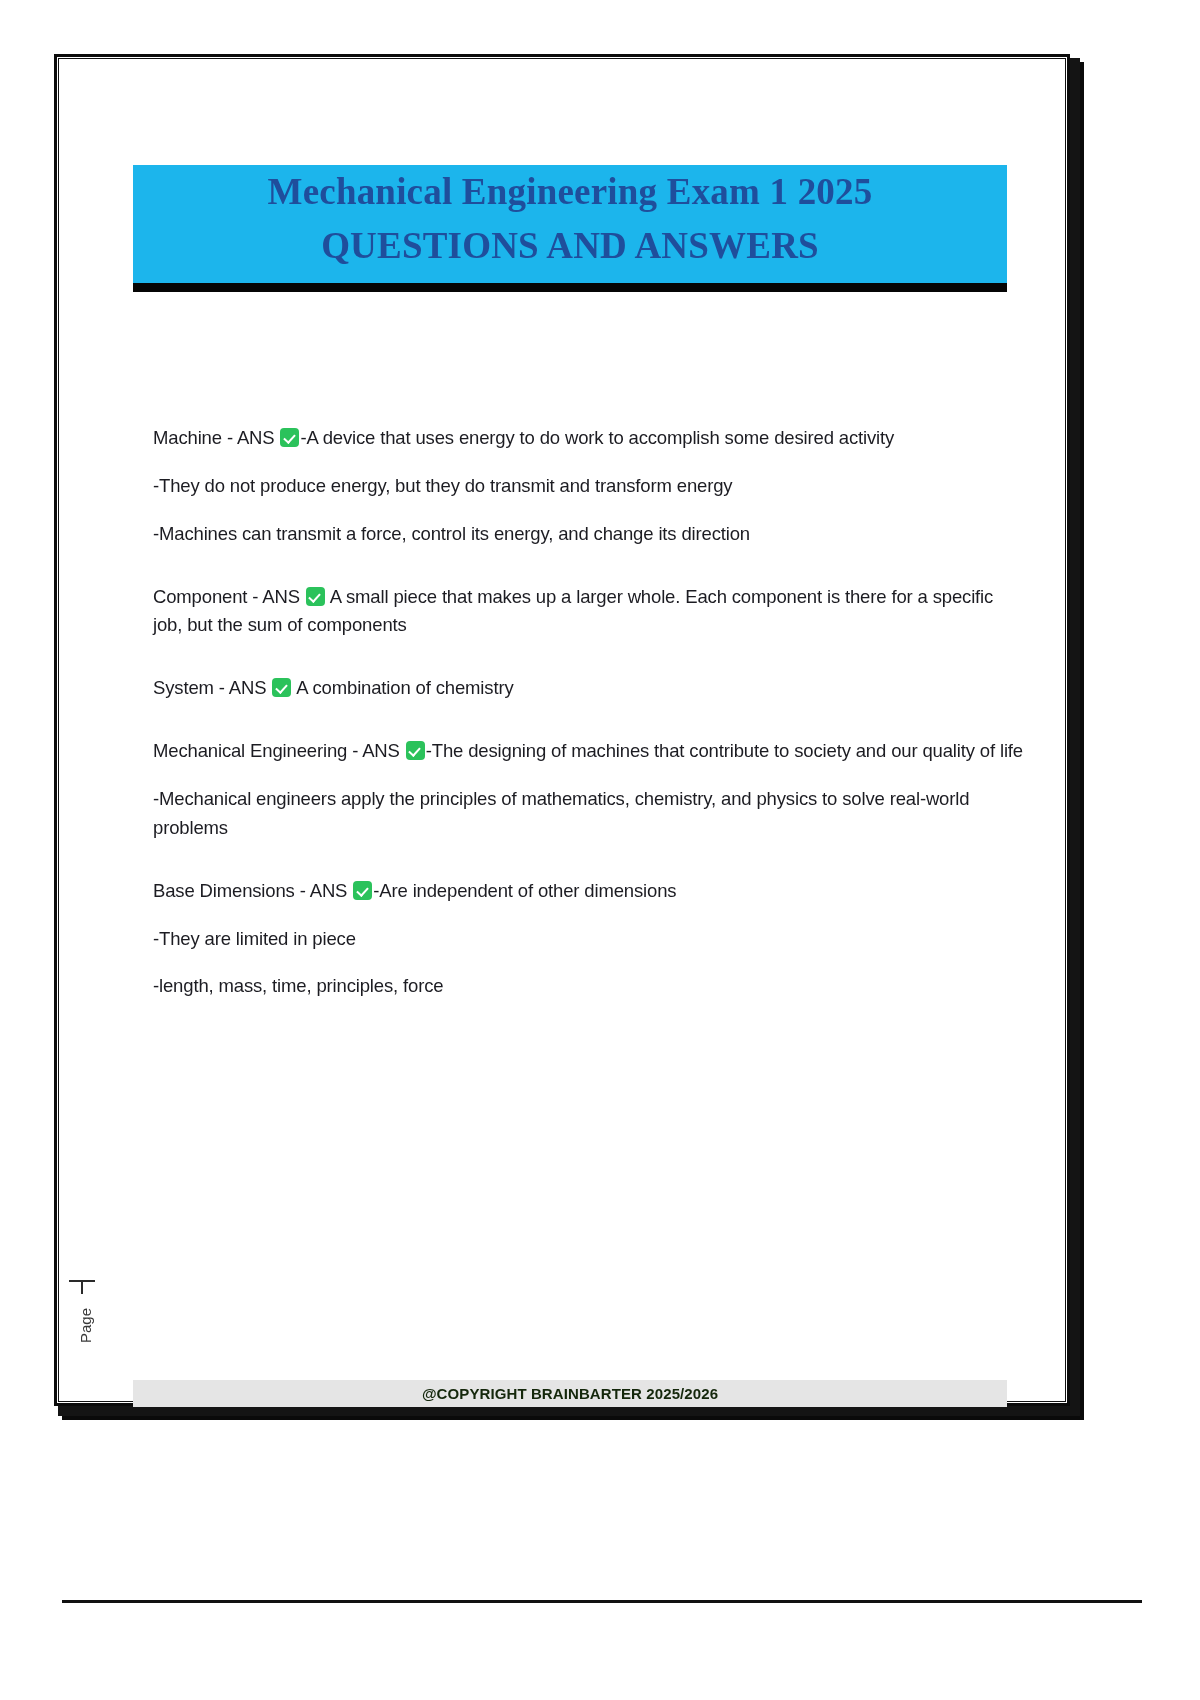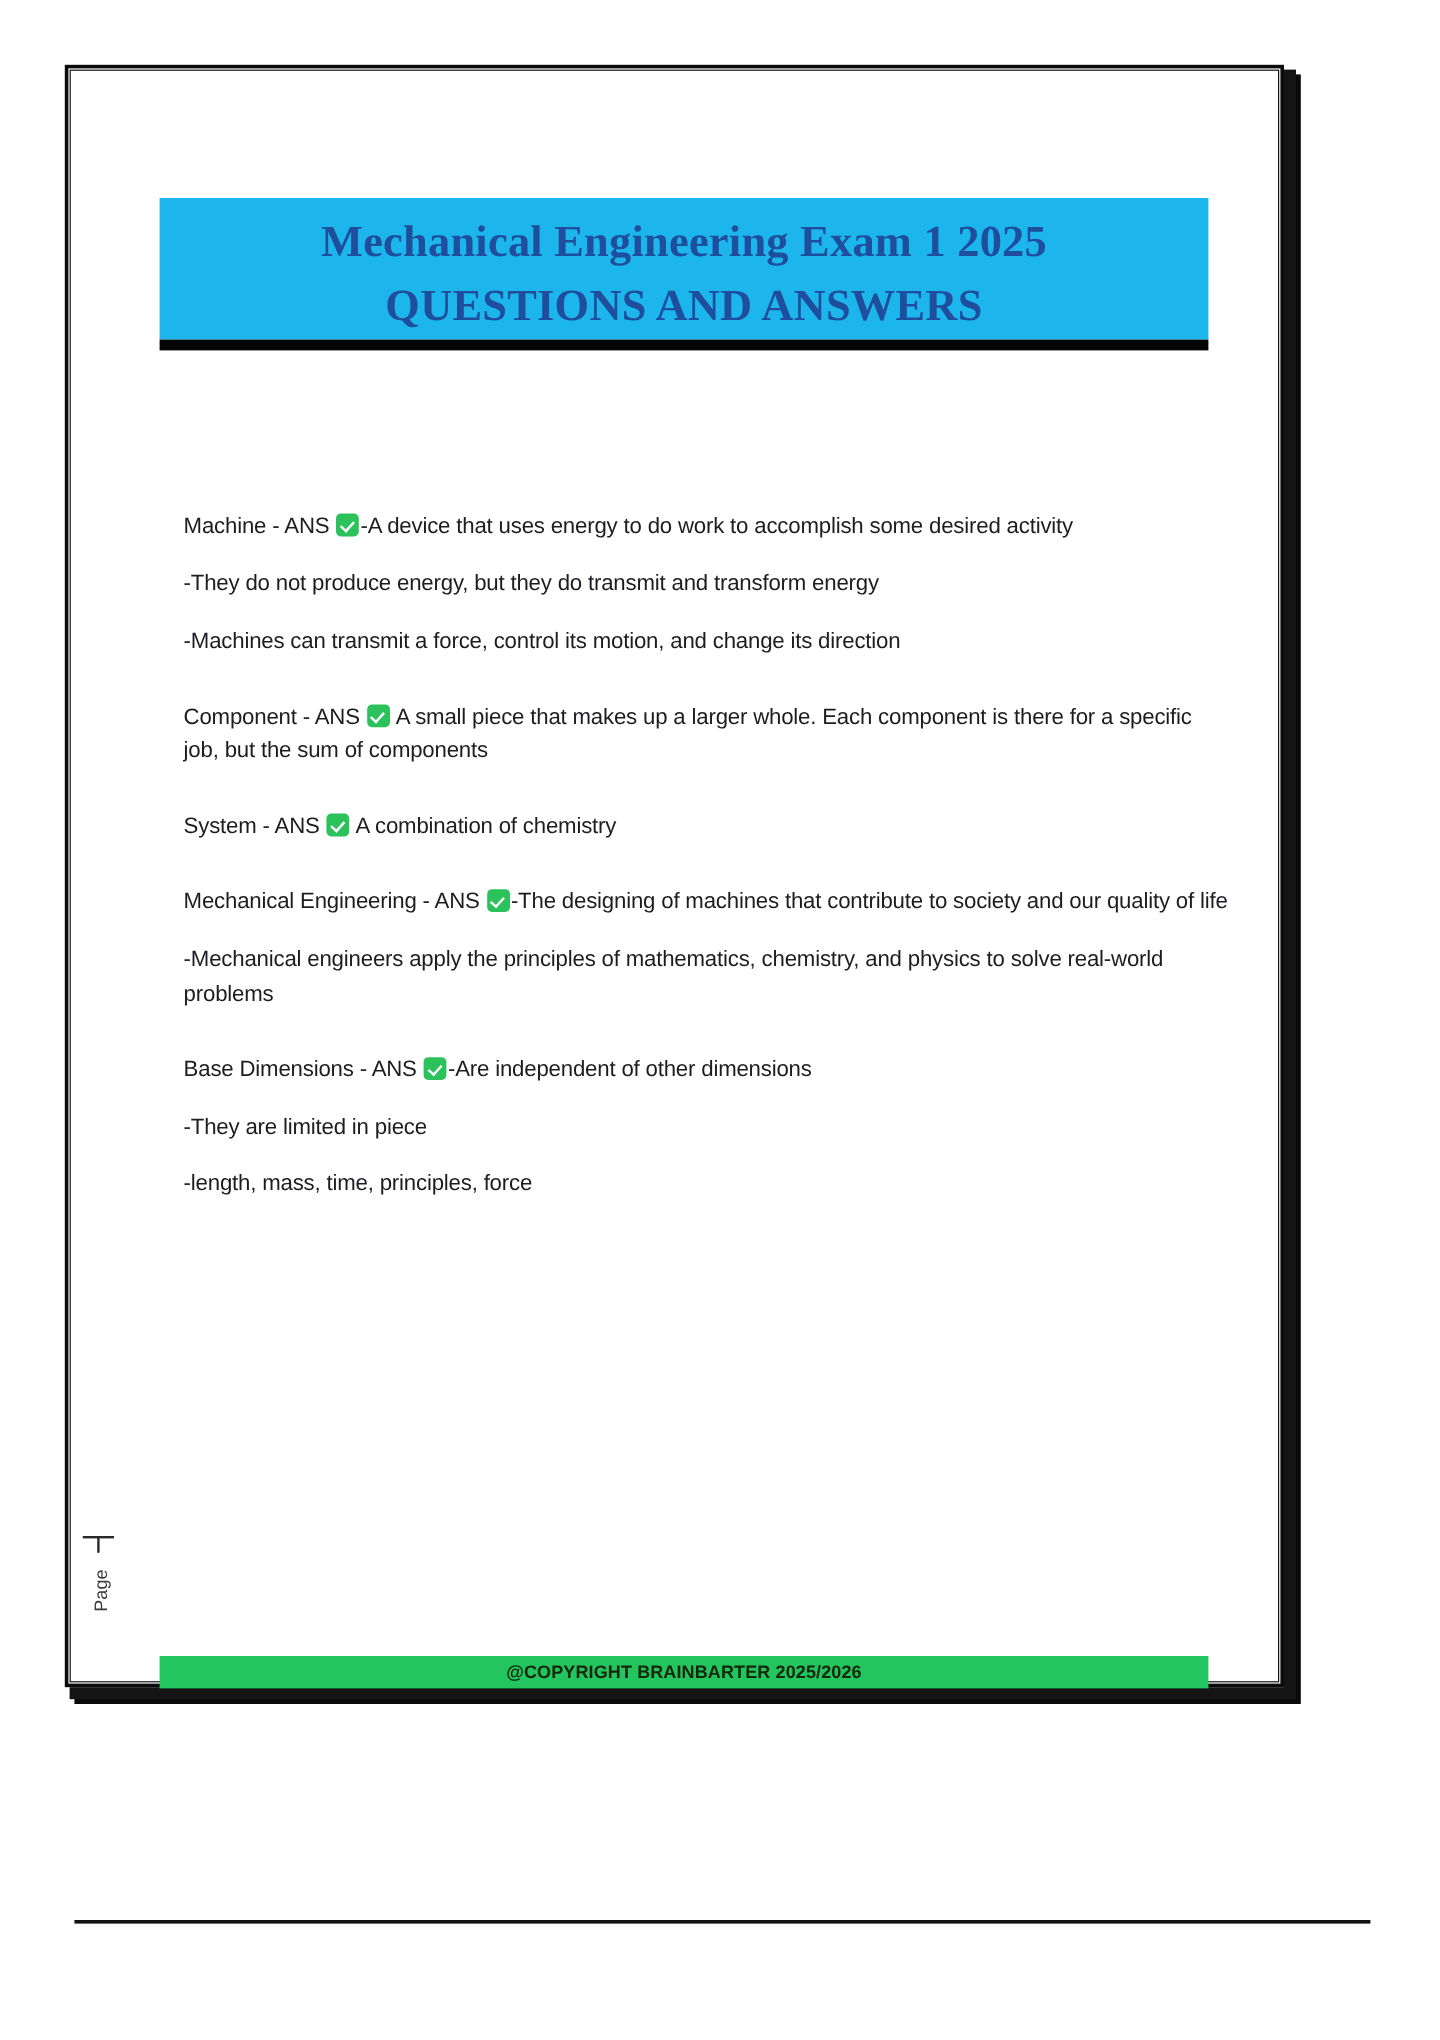--- a/index.html
+++ b/index.html
@@ -55,21 +55,21 @@
 
   
   #title-banner {
     position: absolute;
     left: 133px;
     top: 165px;
     width: 874px;
     height: 118px;
     background: #1CB5EC;
     display: flex;
-    align-items: flex-end;
+    align-items: flex-start;
     justify-content: center;
     text-align: center;
   }
   #title-banner .title-text {
     font-family: "Liberation Serif", "DejaVu Serif", serif;
     font-weight: bold;
     font-size: 37px;
     line-height: 1.46;
     color: #1F4E9C;
     letter-spacing: 0.2px;
@@ -171,21 +171,21 @@
     white-space: nowrap;
   }
 
   
   #footer-banner {
     position: absolute;
     left: 133px;
     top: 1380px;
     width: 874px;
     height: 27px;
-    background: #22c55e;
+    background: #e5e5e5;
     display: flex;
     align-items: center;
     justify-content: center;
   }
   #footer-banner .footer-text {
     font-family: "Liberation Sans Narrow", "Liberation Sans", sans-serif;
     font-weight: bold;
     font-size: 15px;
     color: #14270b;
     letter-spacing: 0.1px;
@@ -212,21 +212,21 @@
 <div id="title-banner">
   <div class="title-text">Mechanical Engineering Exam 1 2025
 QUESTIONS AND ANSWERS</div>
 </div>
 <div id="title-underline"></div>
 
 <div id="body-content">
     <div class="qa-block">
       <div class="line"><span class="term">Machine</span><span class="sep"> - </span><span class="ansf">ANS </span><span class="check-badge" style="background: rgb(43, 194, 91);"></span><span>-A device that uses energy to do work to accomplish some desired activity</span></div>
       <div class="line">-They do not produce energy, but they do transmit and transform energy</div>
-      <div class="line">-Machines can transmit a force, control its motion, and change its direction</div>
+      <div class="line">-Machines can transmit a force, control its energy, and change its direction</div>
     </div>
     <div class="qa-block">
       <div class="line"><span class="term">Component</span><span class="sep"> - </span><span class="ansf">ANS </span><span class="check-badge" style="background: rgb(43, 194, 91);"></span><span> A small piece that makes up a larger whole. Each component is there for a specific job, but the sum of components</span></div>
     </div>
     <div class="qa-block">
       <div class="line"><span class="term">System</span><span class="sep"> - </span><span class="ansf">ANS </span><span class="check-badge" style="background: rgb(43, 194, 91);"></span><span> A combination of chemistry</span></div>
     </div>
     <div class="qa-block">
       <div class="line"><span class="term">Mechanical Engineering</span><span class="sep"> - </span><span class="ansf">ANS </span><span class="check-badge" style="background: rgb(43, 194, 91);"></span><span>-The designing of machines that contribute to society and our quality of life</span></div>
       <div class="line">-Mechanical engineers apply the principles of mathematics, chemistry, and physics to solve real-world problems</div>

